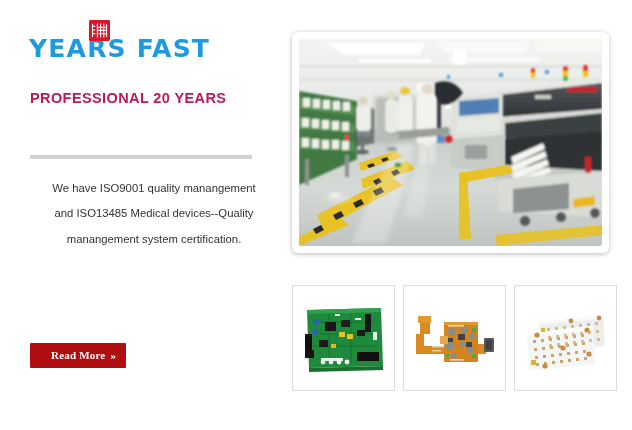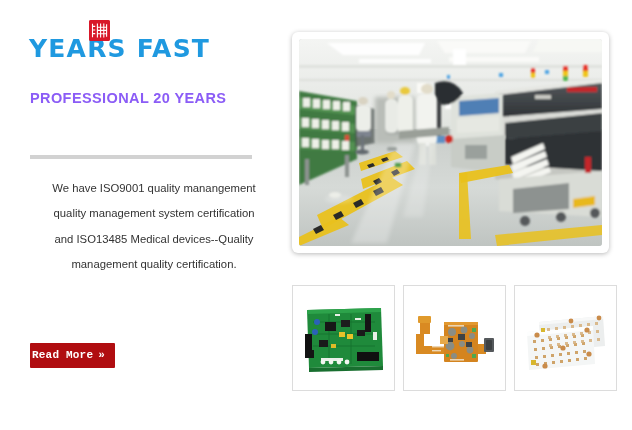--- a/index.html
+++ b/index.html
@@ -54,21 +54,21 @@
     overflow: hidden;
   }
   .logo-seal svg { display: block; }
 
   
   .headline {
     position: absolute;
     left: 30px;
     top: 84px;
     width: 240px;
-    color: #8b5cf6;
+    color: #be185d;
     font-size: 14.5px;
     font-weight: bold;
     letter-spacing: 0.4px;
     line-height: 1.95;
   }
   .headline-line { white-space: nowrap; }
 
   
   .divider {
     position: absolute;
@@ -93,29 +93,29 @@
 
   
   .read-more {
     position: absolute;
     left: 30px;
     top: 343px;
     background: #b00d10;
     color: #ffffff;
     font-size: 11px;
     font-weight: bold;
-    padding: 6px 11px 7px 2px;
+    padding: 6px 11px 7px 21px;
     border: none;
     border-radius: 1px;
     cursor: pointer;
     letter-spacing: 0.2px;
     display: flex;
     align-items: center;
     gap: 5px;
-    font-family: Liberation Mono, monospace;
+    font-family: Liberation Serif, serif;
   }
   .read-more .chev {
     font-size: 11px;
     font-weight: bold;
     letter-spacing: -1px;
   }
 
   
   .right-col {
     position: absolute;
@@ -201,23 +201,22 @@
   </div>
 
   <div class="headline">
     <div class="headline-line">PROFESSIONAL 20 YEARS</div>
   </div>
 
   <div class="divider"></div>
 
   <div class="body-copy">
     <div>We have ISO9001 quality manangement</div>
-    <div>quality management system certification</div>
     <div>and ISO13485 Medical devices--Quality</div>
-    <div>management quality certification.</div>
+    <div>manangement system certification.</div>
   </div>
 
   <button class="read-more">
     <span>Read More</span>
     <span class="chev">»</span>
   </button>
 
 </div>
 
 <div class="right-col">

